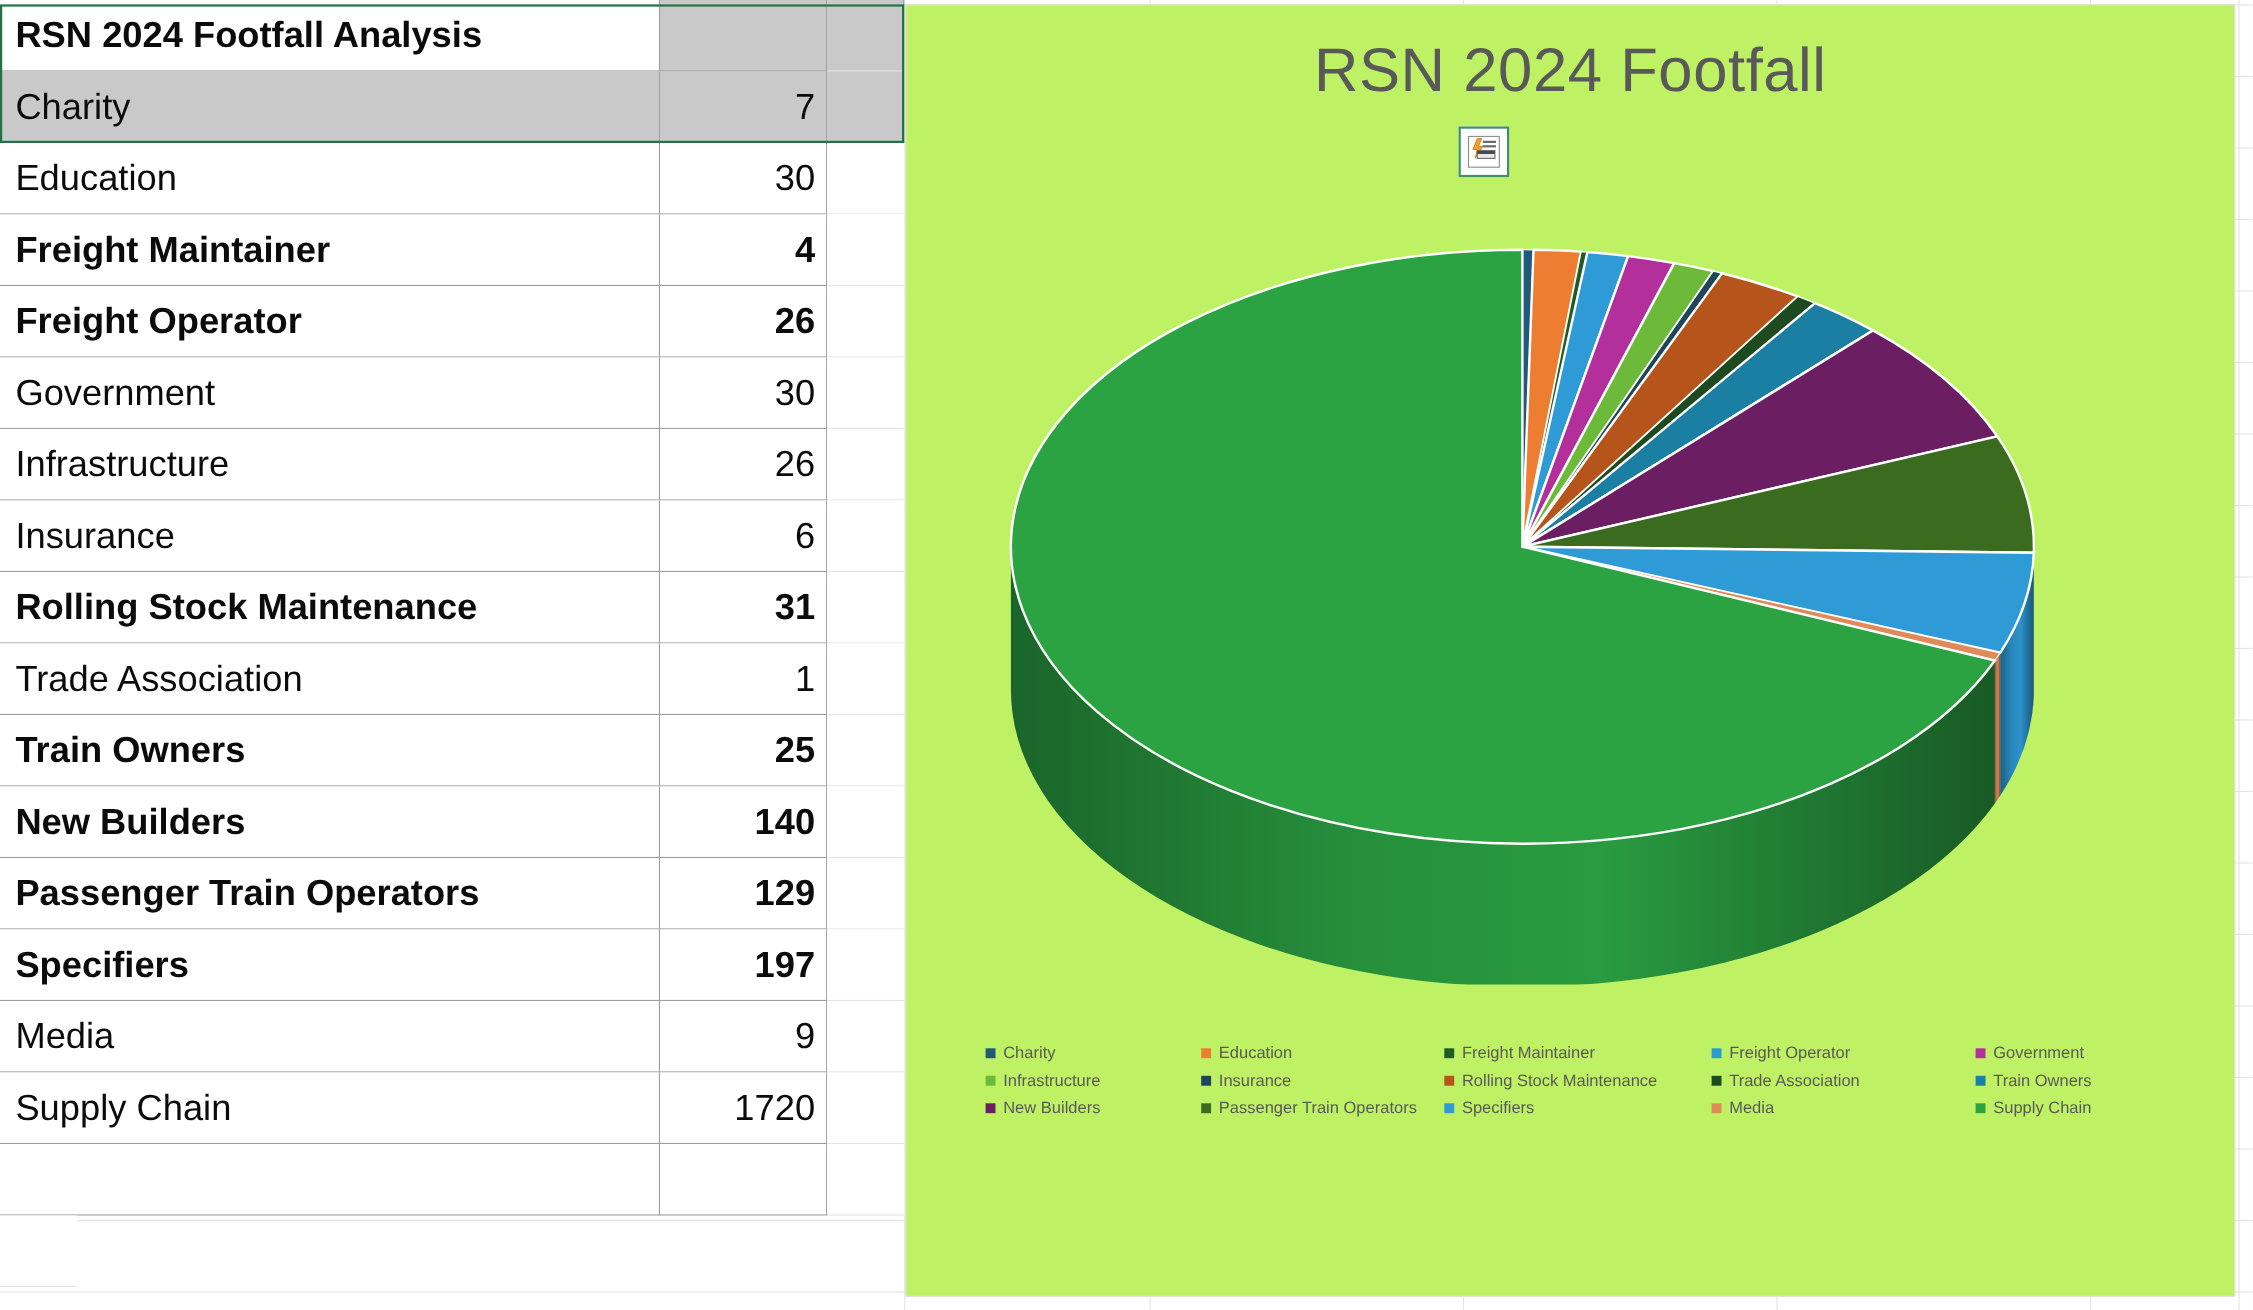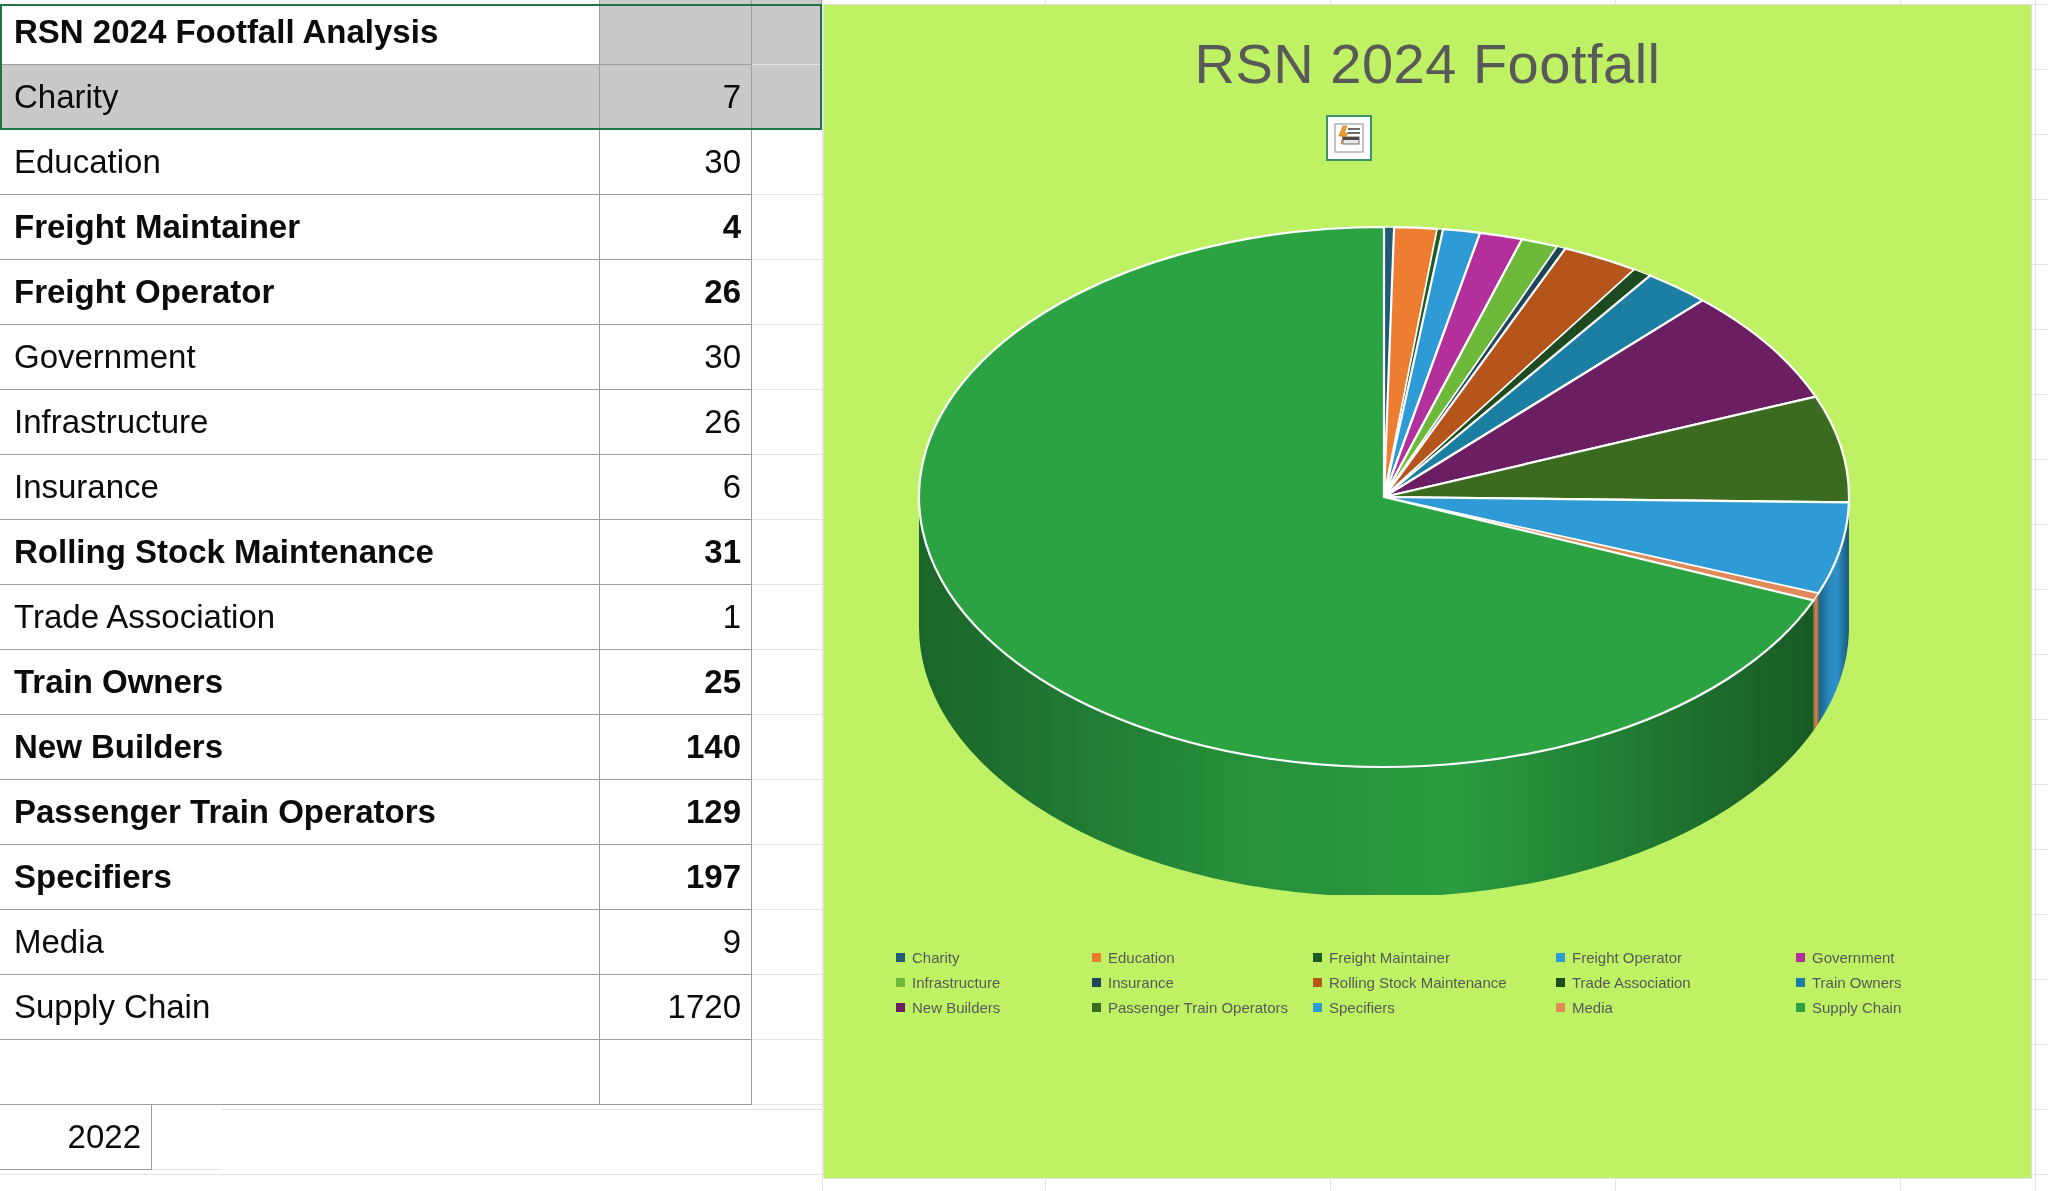--- a/index.html
+++ b/index.html
@@ -188,21 +188,20 @@
         <div class="cell-label">Supply Chain</div>
         <div class="cell-value">1720</div>
         <div class="cell-pad"></div>
       </div>
       <div class="row">
         <div class="cell-label"></div>
         <div class="cell-value"></div>
         <div class="cell-pad"></div>
       </div>
       <div class="row">
-        <div class="cell-value">2022</div>
         <div class="cell-pad"></div>
       </div>
     </div>
 
   <div class="chart-panel">
 
     <div class="chart-title">RSN 2024 Footfall</div>
 
     <div class="qa-icon">
       <svg width="30" height="30" viewBox="0 0 30 30">

